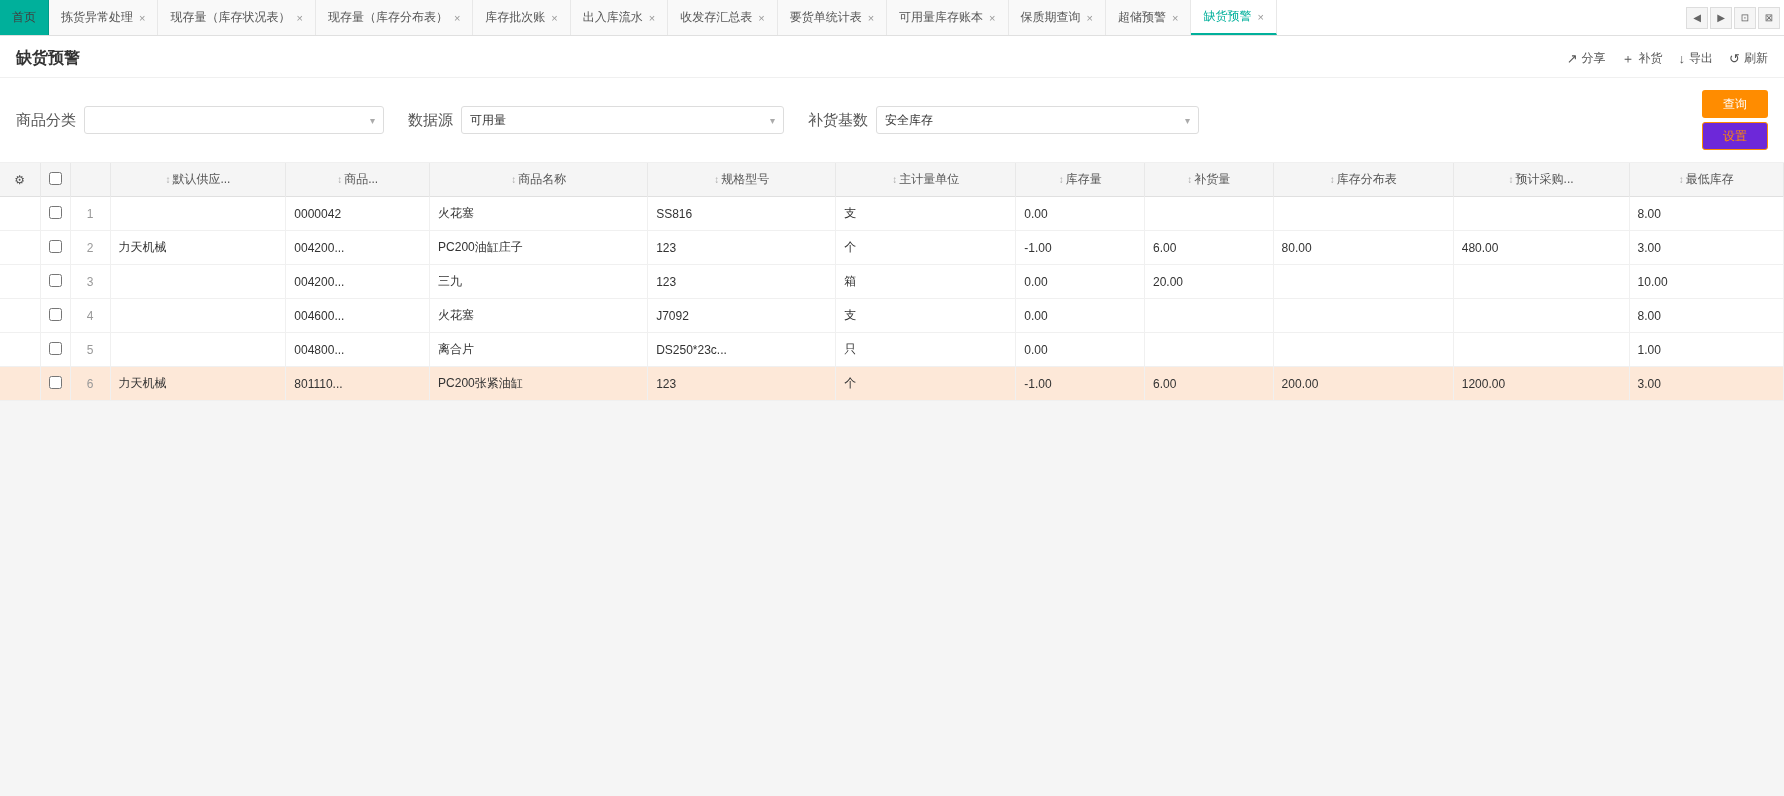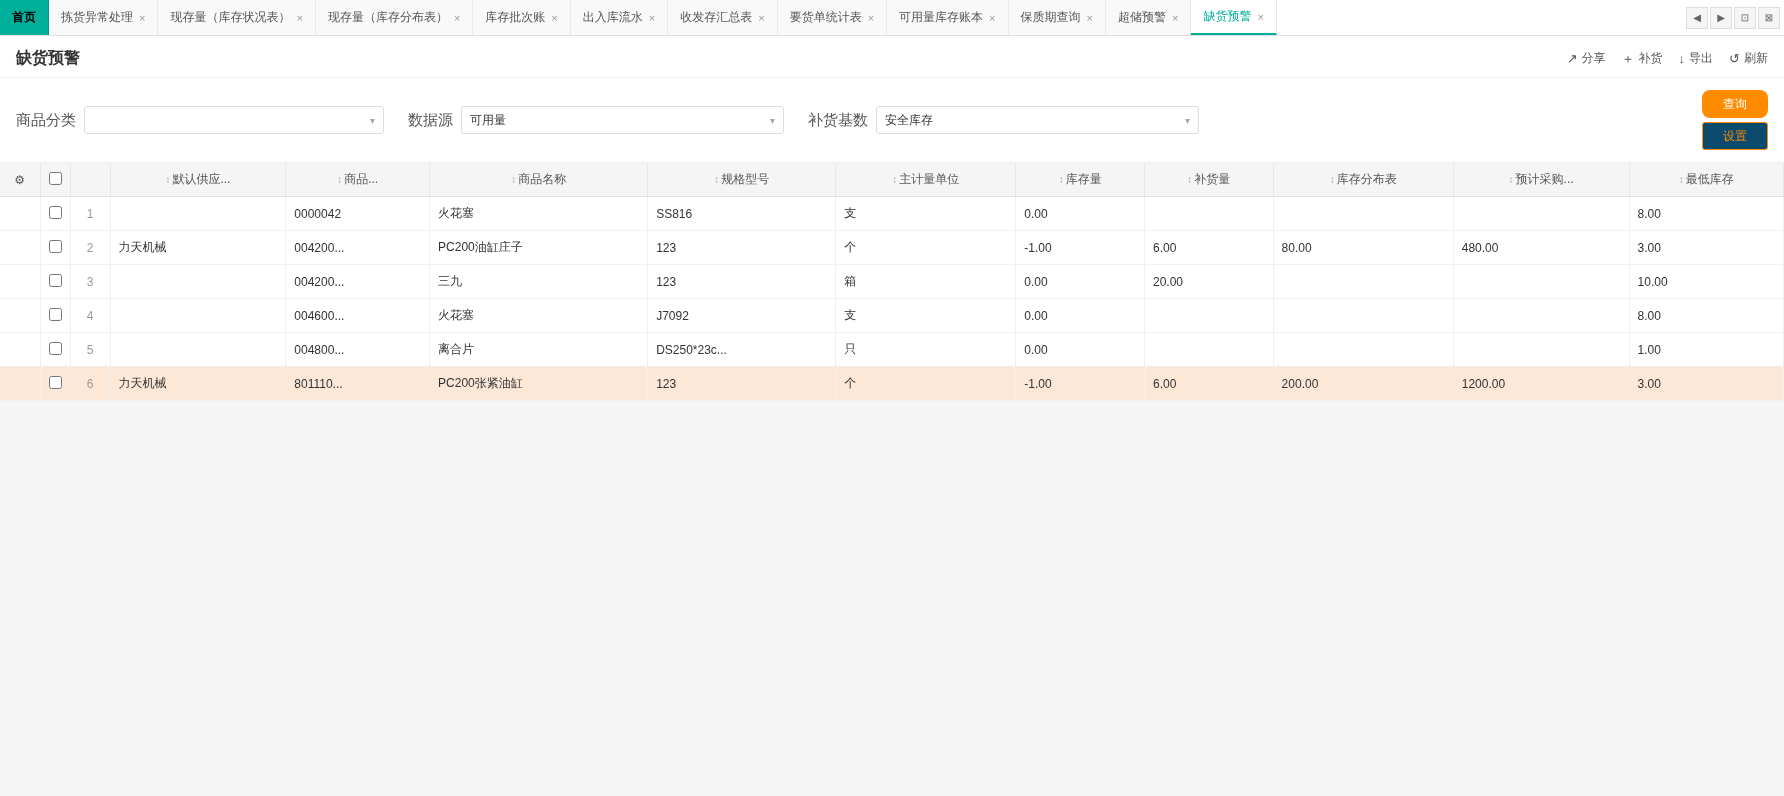--- a/index.html
+++ b/index.html
@@ -32,22 +32,22 @@
       border-bottom: 2px solid #00b09b;
     }
     .tab-item .tab-close {
       margin-left: 6px;
       color: #999;
       font-size: 11px;
       cursor: pointer;
     }
     .tab-item.home {
       background: #00b09b;
-      color: #000000;
-      font-weight: bold;
+      color: #404040;
+      font-weight: normal;
       border-right: 1px solid #009b88;
     }
     .tab-nav-btns {
       display: flex;
       align-items: center;
       padding: 0 4px;
       gap: 2px;
     }
     .tab-nav-btn {
       width: 22px;
@@ -141,27 +141,27 @@
       display: flex;
       flex-direction: column;
       gap: 4px;
     }
     .btn-primary {
       background: #ff8c00;
       color: #fff;
       border: none;
       padding: 0 20px;
       height: 28px;
-      border-radius: 8px;
+      border-radius: 3px;
       cursor: pointer;
       font-size: 12px;
       font-family: inherit;
     }
     .btn-default {
-      background: #0c4a6e;
+      background: #6d28d9;
       color: #ff8c00;
       border: 1px solid #ff8c00;
       padding: 0 20px;
       height: 28px;
       border-radius: 3px;
       cursor: pointer;
       font-size: 12px;
       font-family: inherit;
     }
     

